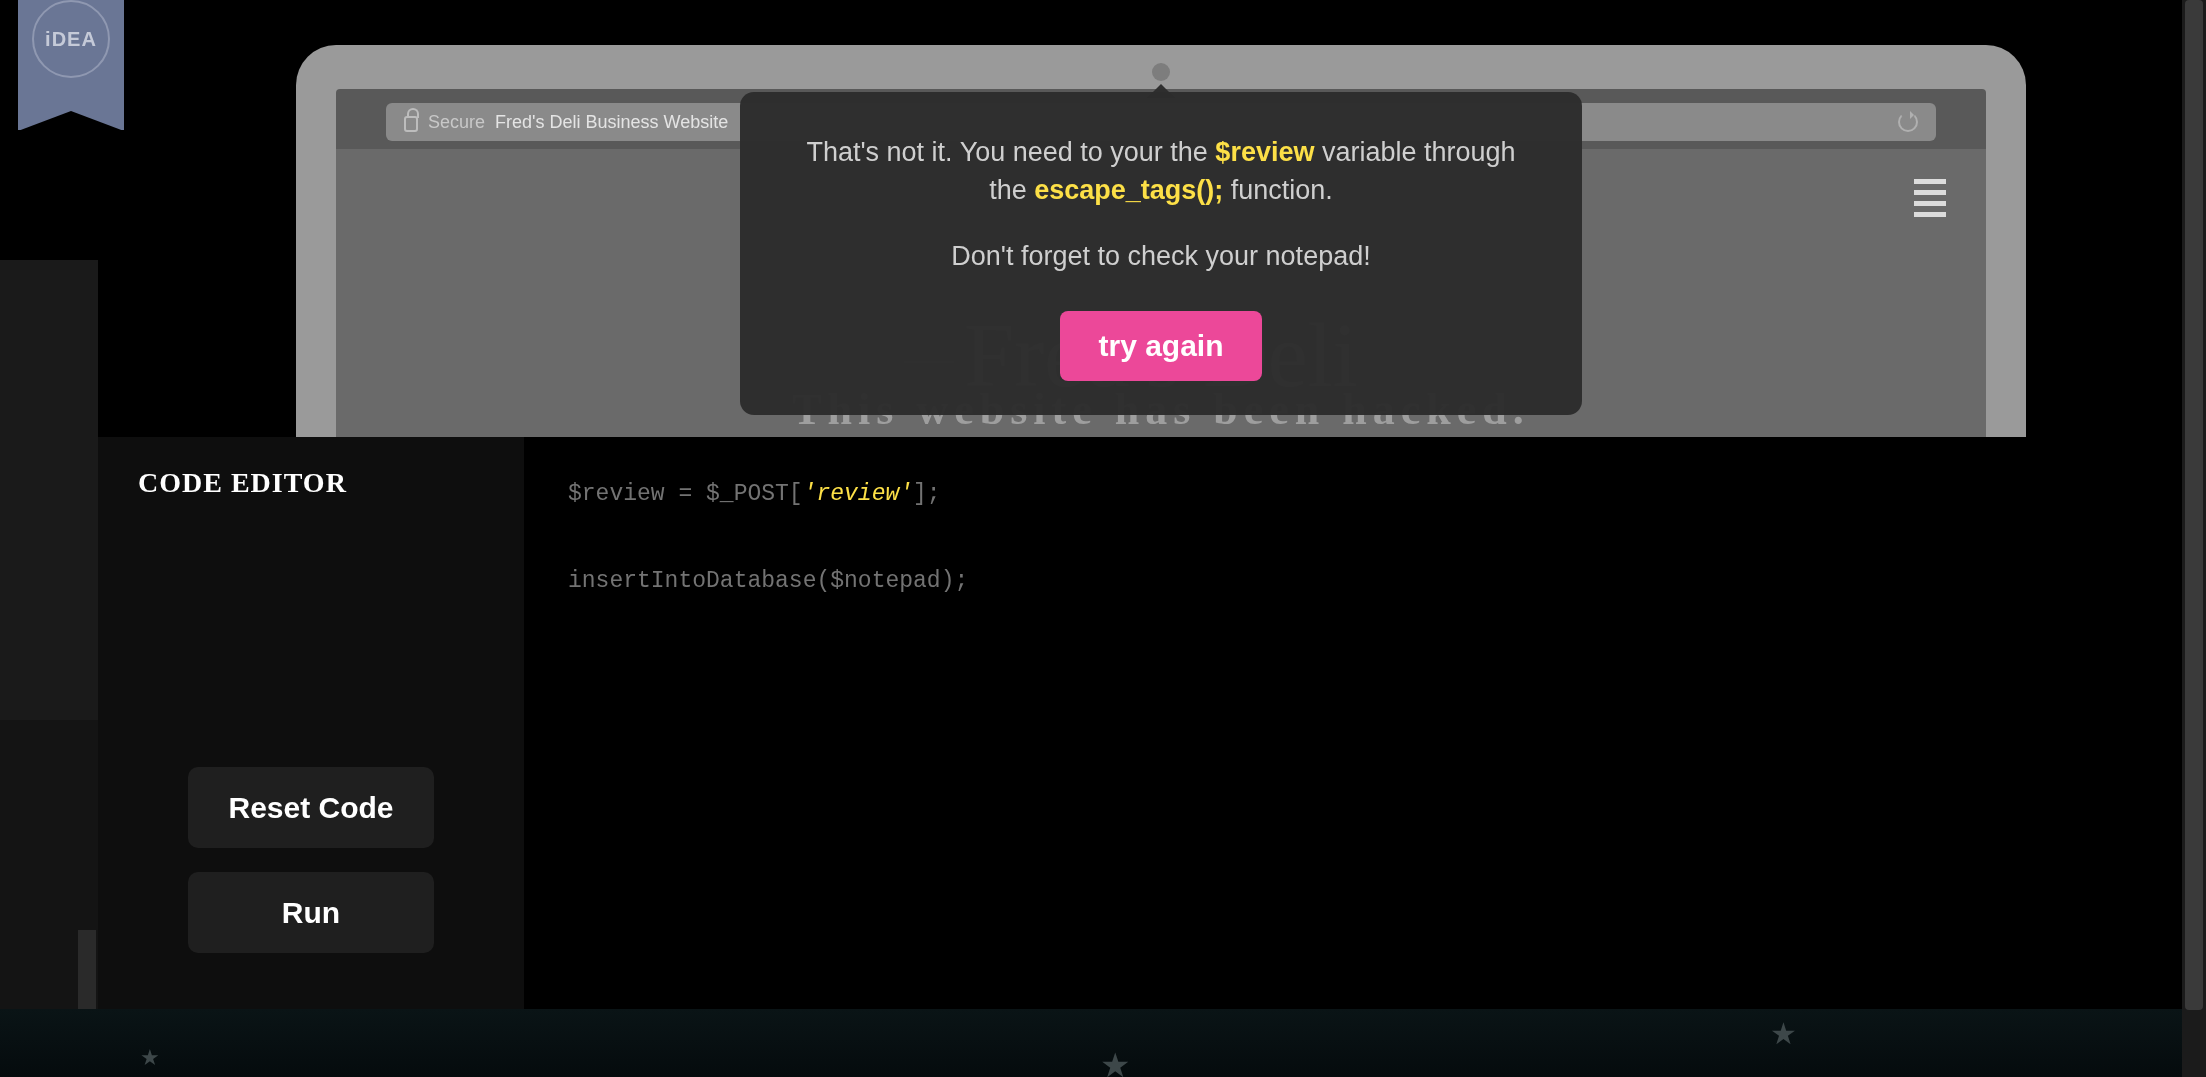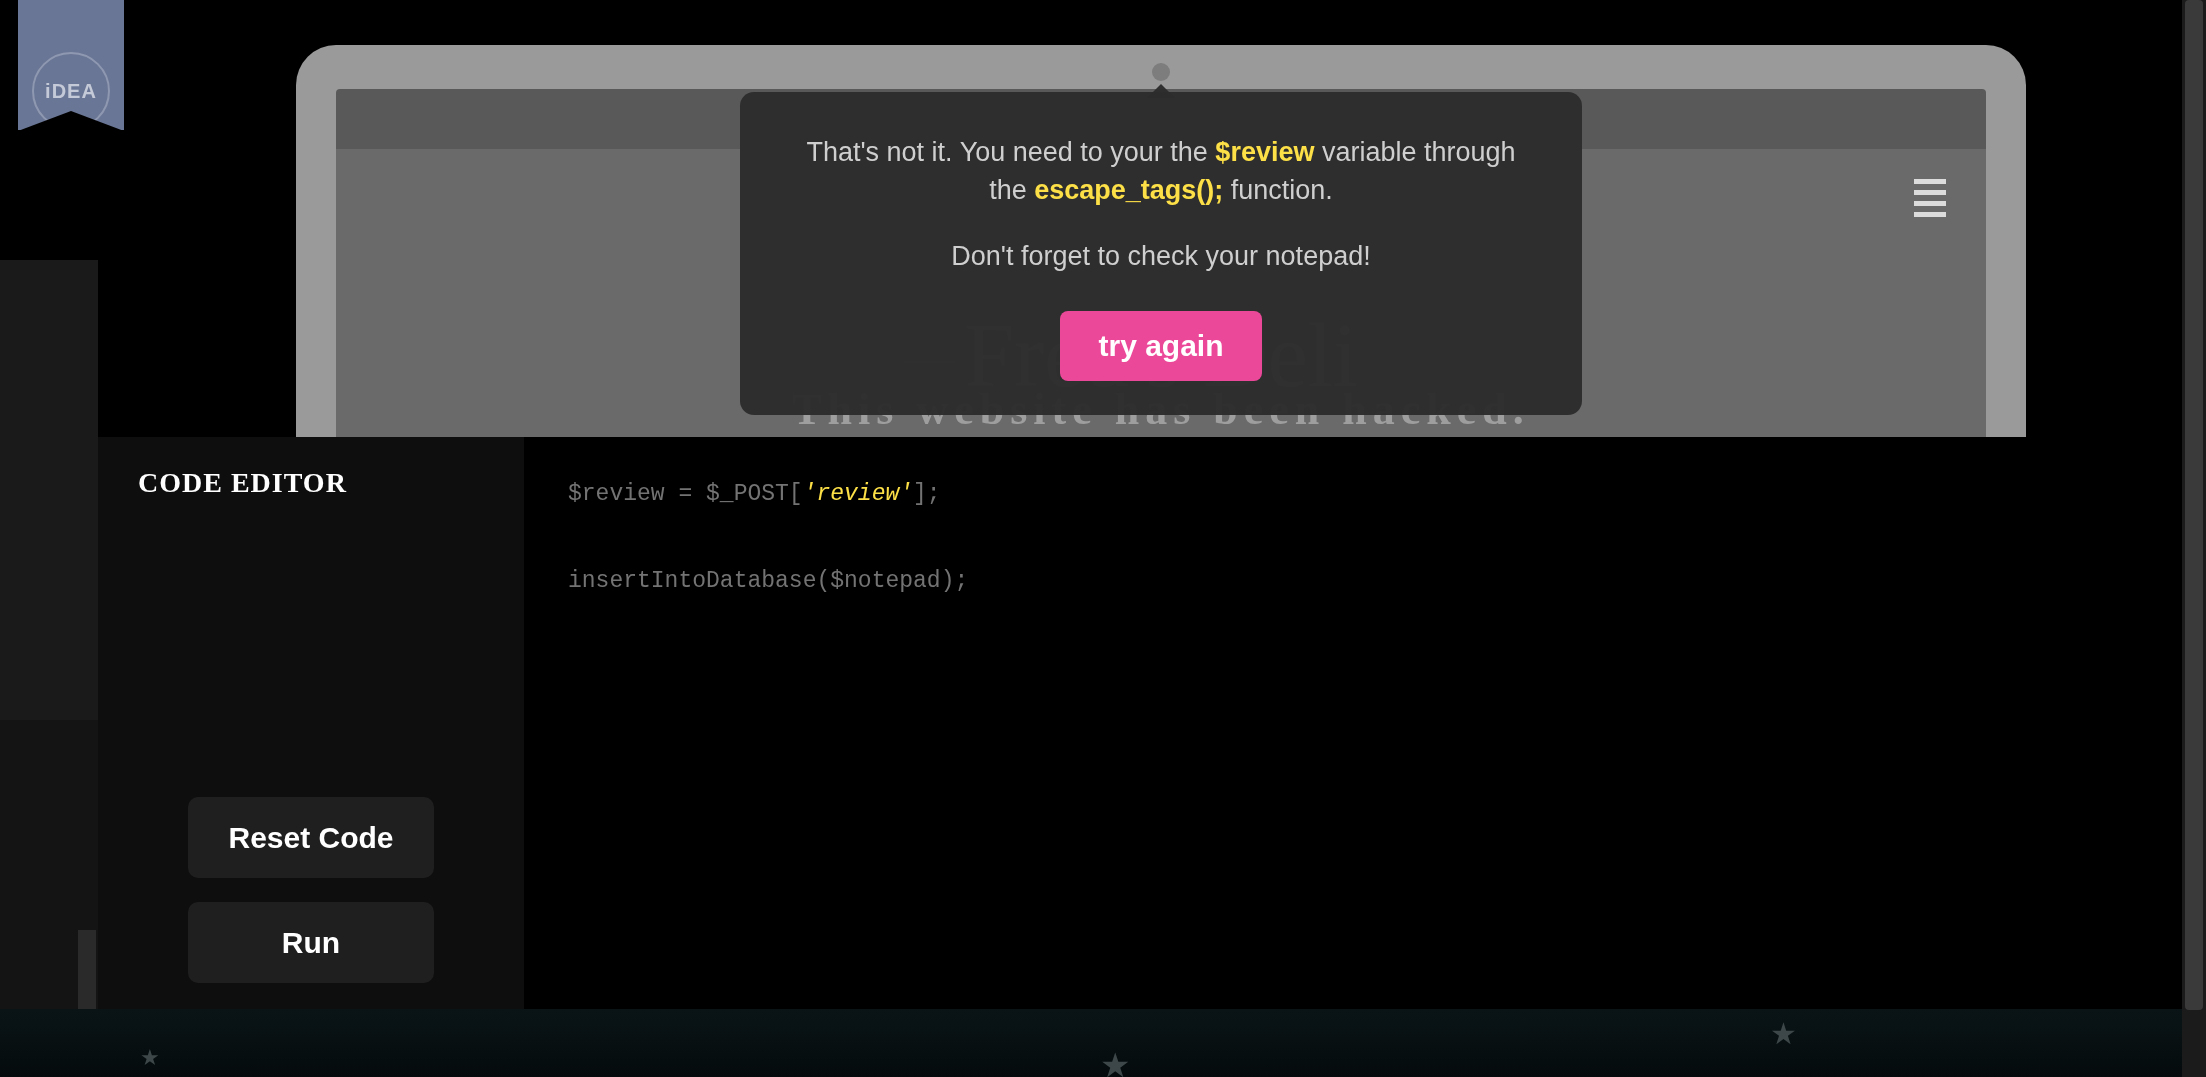--- a/index.html
+++ b/index.html
@@ -11,21 +11,21 @@
   position: relative;
   overflow: hidden;
 }
 
 
 .badge {
   position: absolute;
   top: 0; left: 18px;
   width: 106px; height: 130px;
   background: #6a7695;
-  display: flex; align-items: flex-end; justify-content: center;
+  display: flex; align-items: flex-start; justify-content: center;
 }
 .badge::after {
   content: "";
   position: absolute;
   bottom: -1px; left: 0;
   border-left: 53px solid transparent;
   border-right: 53px solid transparent;
   border-bottom: 20px solid #000;
 }
 .badge-inner {
@@ -175,20 +175,21 @@
 }
 .editor-title {
   color: #fff;
   font-weight: 900;
   font-size: 28px;
   letter-spacing: 1px;
   font-family: Liberation Serif, serif;
 }
 .editor-buttons {
   margin-top: auto;
+  margin-bottom: 30px;
   display:flex; flex-direction:column; gap:24px;
   padding: 0 50px;
 }
 .ed-btn {
   background: #1f1f1f;
   color: #fff;
   font-weight: 900;
   font-size: 30px;
   border: none;
   border-radius: 10px;
@@ -281,20 +282,26 @@
 </div>
 
 <div class="leftbar-shadow">
   <div class="stub1"></div>
   <div class="stub2"></div>
 </div>
 
 <div class="laptop">
   <div class="camera"></div>
   <div class="screen">
+    <div class="urlbar">
+      <span class="lock-icon"></span>
+      <span class="secure-label">Secure</span>
+      <span class="site-title">Fred's Deli Business Website</span>
+      <span class="reload-icon"></span>
+    </div>
     <div class="page-area">
       <div class="hamburger">
         <span></span>
           <span></span>
           <span></span>
           <span></span>
       </div>
       <div class="site-logo">Fred's Deli</div>
       <div class="hacked">This website has been hacked.</div>
     </div>

